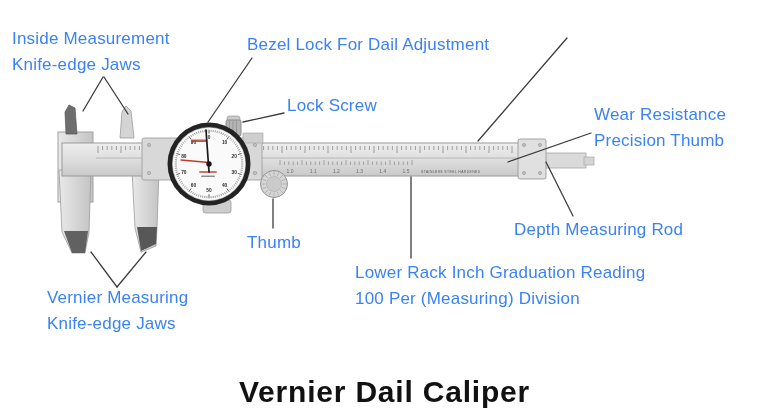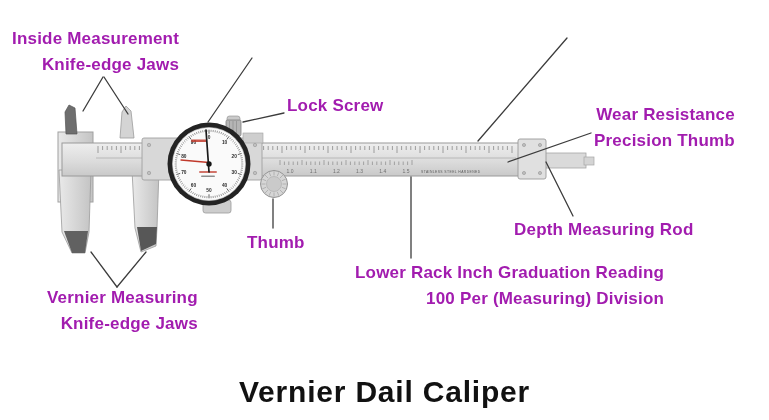--- a/index.html
+++ b/index.html
@@ -3,22 +3,22 @@
 <meta charset="utf-8">
 <style>
   html,body{margin:0;padding:0;}
   body{
     width:769px;height:420px;position:relative;background:#ffffff;overflow:hidden;
     font-family:"Liberation Sans","DejaVu Sans",sans-serif;
   }
   .stage{position:absolute;left:0;top:0;width:769px;height:420px;}
   svg{position:absolute;left:0;top:0;}
   .label{
-    position:absolute;color:#a21caf;font-weight:700;font-size:17px;
-    line-height:26px;letter-spacing:.2px;white-space:nowrap;text-align:right;
+    position:absolute;color:#3b82f6;font-weight:400;font-size:17px;
+    line-height:26px;letter-spacing:.2px;white-space:nowrap;
   }
   .title{
     position:absolute;left:0;right:0;top:375px;text-align:center;
     color:#111;font-weight:700;font-size:30px;letter-spacing:.8px;
   }
 </style>
 </head>
 <body>
 
 <div class="stage">
@@ -373,20 +373,23 @@
     <line x1="91" y1="252" x2="117" y2="287"></line>
     <line x1="146" y1="252" x2="117" y2="287"></line>
   </g>
 </svg>
 
 <div class="label" style="left:12px;top:26px;">
   <div>Inside Measurement</div>
   <div>Knife-edge Jaws</div>
 </div>
 
+<div class="label" style="left:247px;top:32px;">
+  <div>Bezel Lock For Dail Adjustment</div>
+</div>
 
 <div class="label" style="left:287px;top:93px;">
   <div>Lock Screw</div>
 </div>
 
 
 <div class="label" style="left:594px;top:102px;">
   <div>Wear Resistance</div>
   <div>Precision Thumb</div>
 </div>

